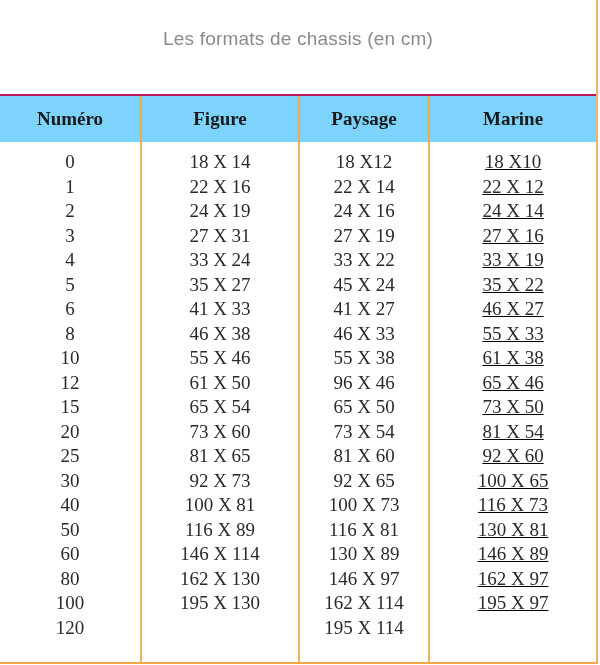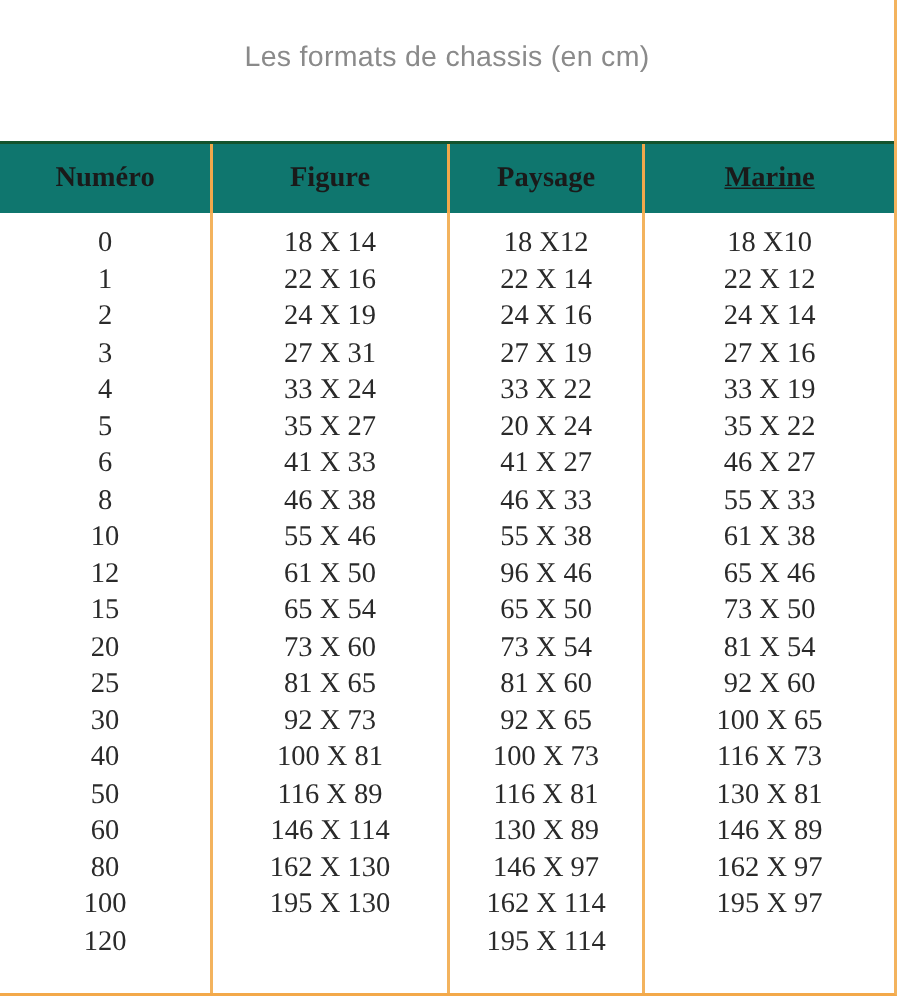--- a/index.html
+++ b/index.html
@@ -11,41 +11,41 @@
   }
   .title {
     position:absolute; left:0; top:28px; width:596px; text-align:center;
     font-family:Liberation Sans, sans-serif; font-size:19px; color:#8a8a8a;
     letter-spacing:0.2px;
   }
   .table {
     position:absolute; left:0; top:94px; width:596px;
   }
   .thead {
-    display:flex; height:46px; background:#0f766e;
-    border-top:2px solid #14532d;
+    display:flex; height:46px; background:#7dd3fc;
+    border-top:2px solid #be185d;
   }
   .th {
     display:flex; align-items:center; justify-content:center;
     font-family:"Liberation Serif", serif; font-weight:bold; font-size:19px; color:#1a1a1a;
     border-right:2px solid #f0a84b; box-sizing:border-box;
   }
-  .th:last-child { border-right:none;text-decoration:underline; }
+  .th:last-child { border-right:none; }
   .col0 { width:143px; }
   .col1 { width:159px; }
   .col2 { width:131px; }
   .col3 { width:167px; }
   .tbody {
     display:flex; height:520px;
   }
   .col {
     box-sizing:border-box; border-right:2px solid #f3b35e;
     padding-top:8px;
   }
-  .col:last-child { border-right:none; }
+  .col:last-child { border-right:none;text-decoration:underline; }
   .cell {
     height:24.5px; line-height:24.5px; text-align:center;
     font-family:"Liberation Serif", serif; font-size:19px; color:#2a2a2a;
   }
 </style>
 </head>
 <body>
 
 <div class="frame"></div>
 
@@ -101,21 +101,21 @@
         <div class="cell">146 X 114</div>
         <div class="cell">162 X 130</div>
         <div class="cell">195 X 130</div>
       </div>
     <div class="col col2">
         <div class="cell">18 X12</div>
         <div class="cell">22 X 14</div>
         <div class="cell">24 X 16</div>
         <div class="cell">27 X 19</div>
         <div class="cell">33 X 22</div>
-        <div class="cell">20 X 24</div>
+        <div class="cell">45 X 24</div>
         <div class="cell">41 X 27</div>
         <div class="cell">46 X 33</div>
         <div class="cell">55 X 38</div>
         <div class="cell">96 X 46</div>
         <div class="cell">65 X 50</div>
         <div class="cell">73 X 54</div>
         <div class="cell">81 X 60</div>
         <div class="cell">92 X 65</div>
         <div class="cell">100 X 73</div>
         <div class="cell">116 X 81</div>

